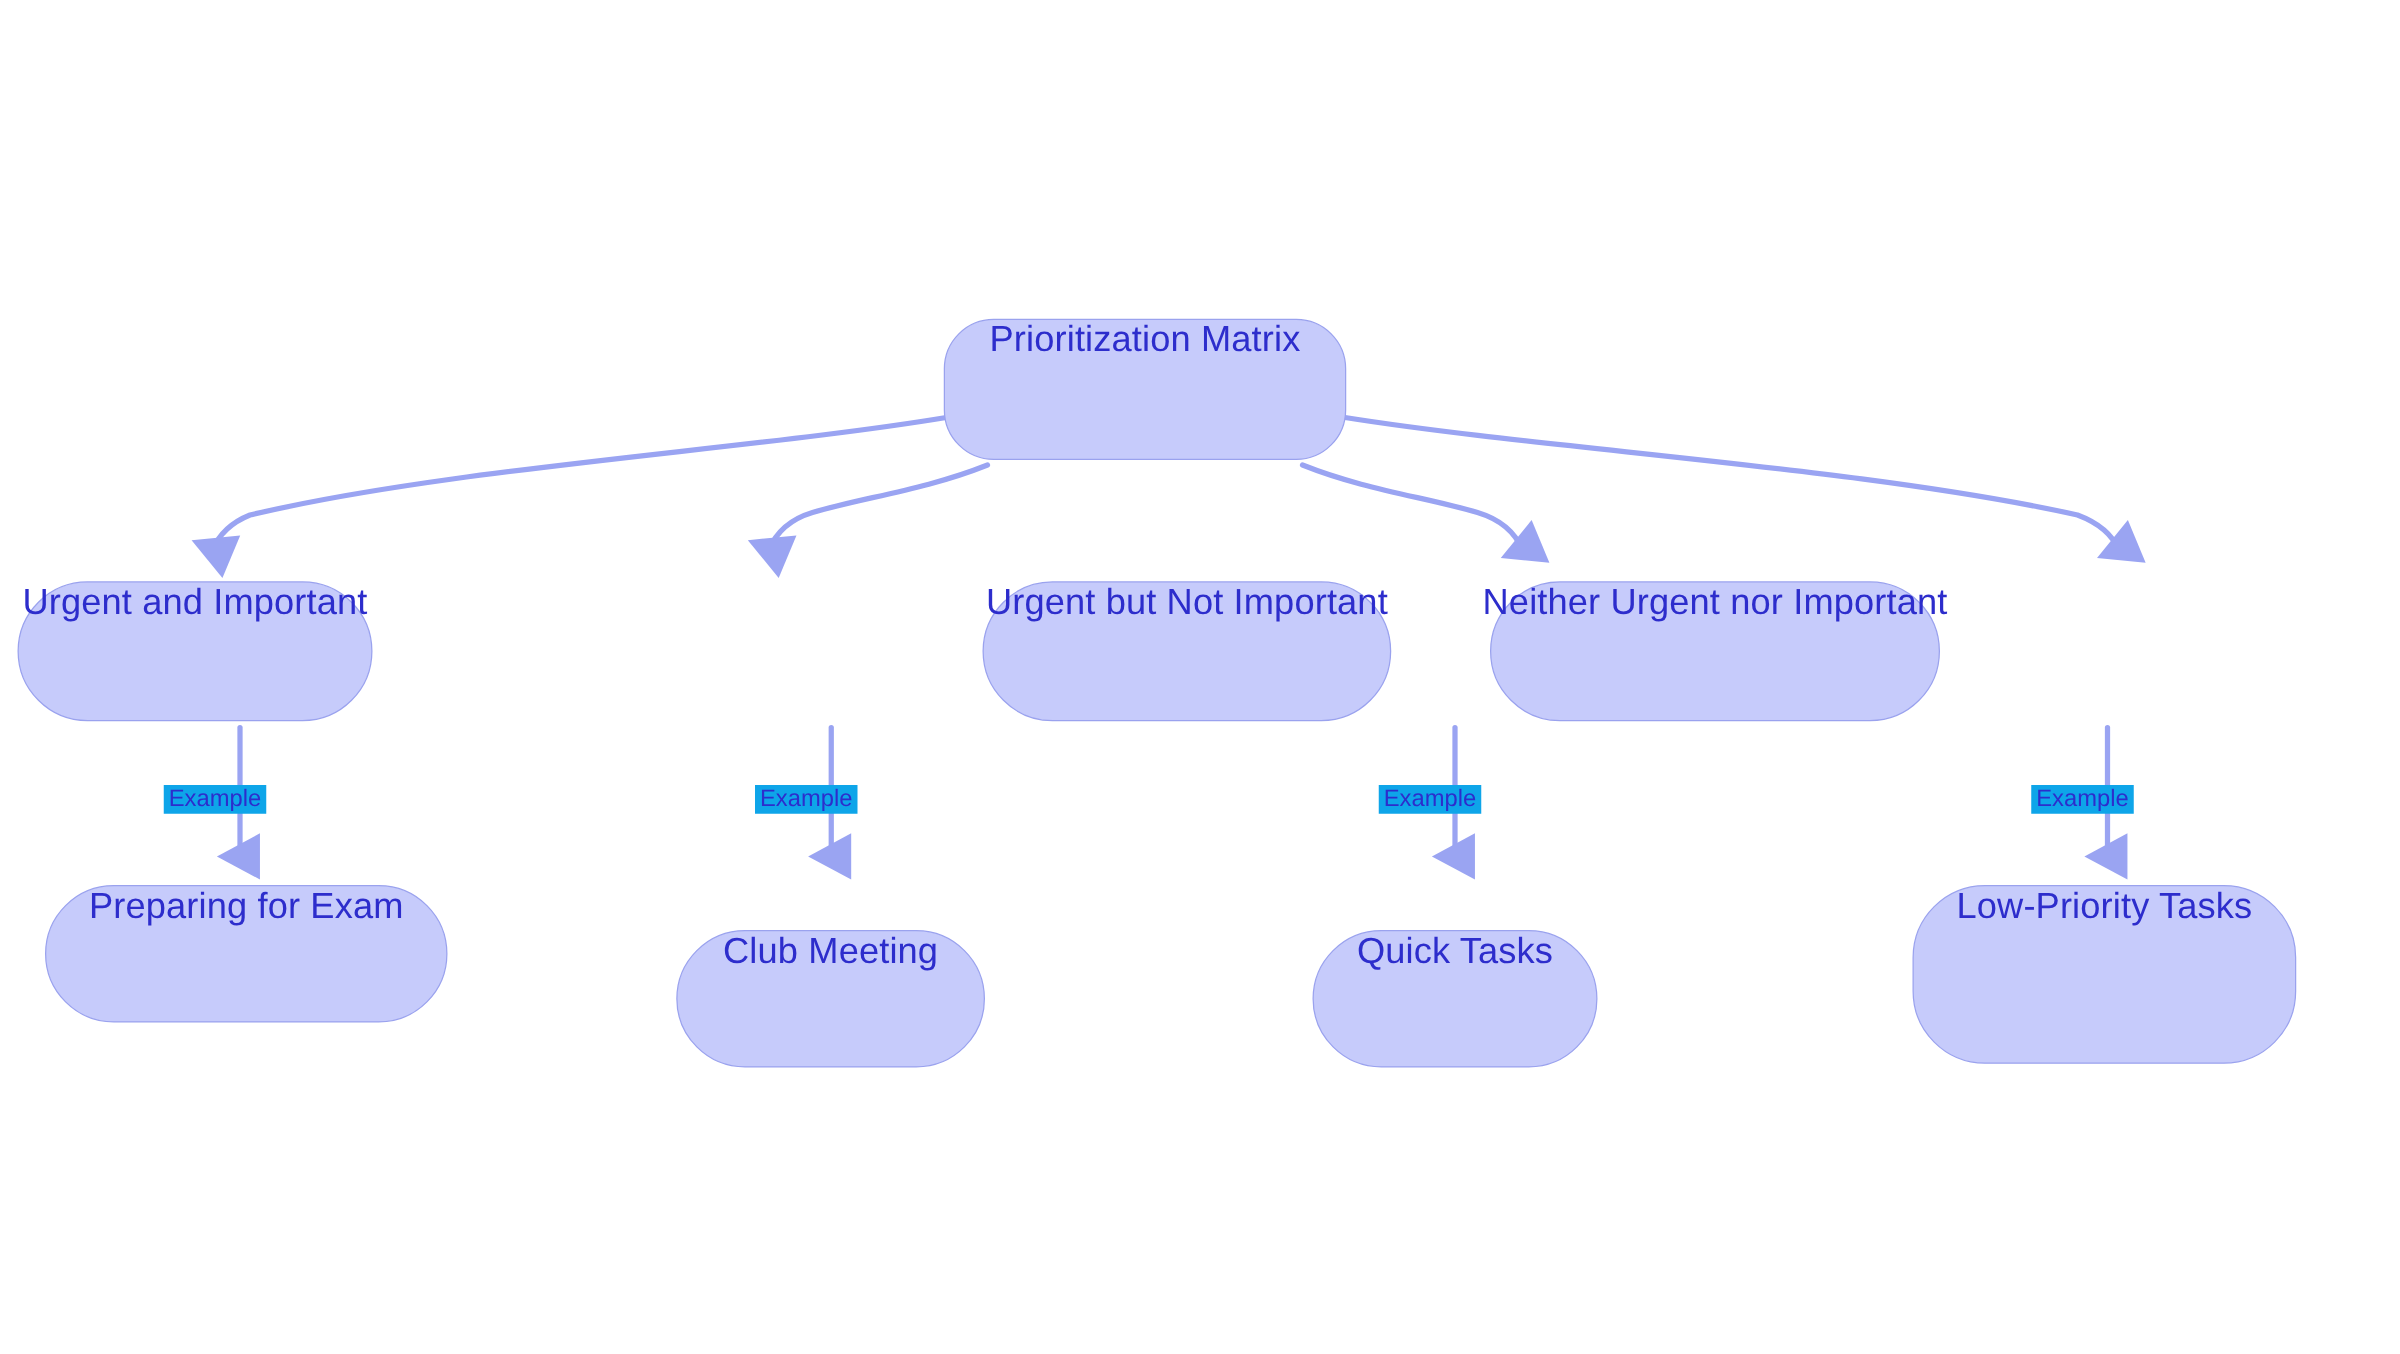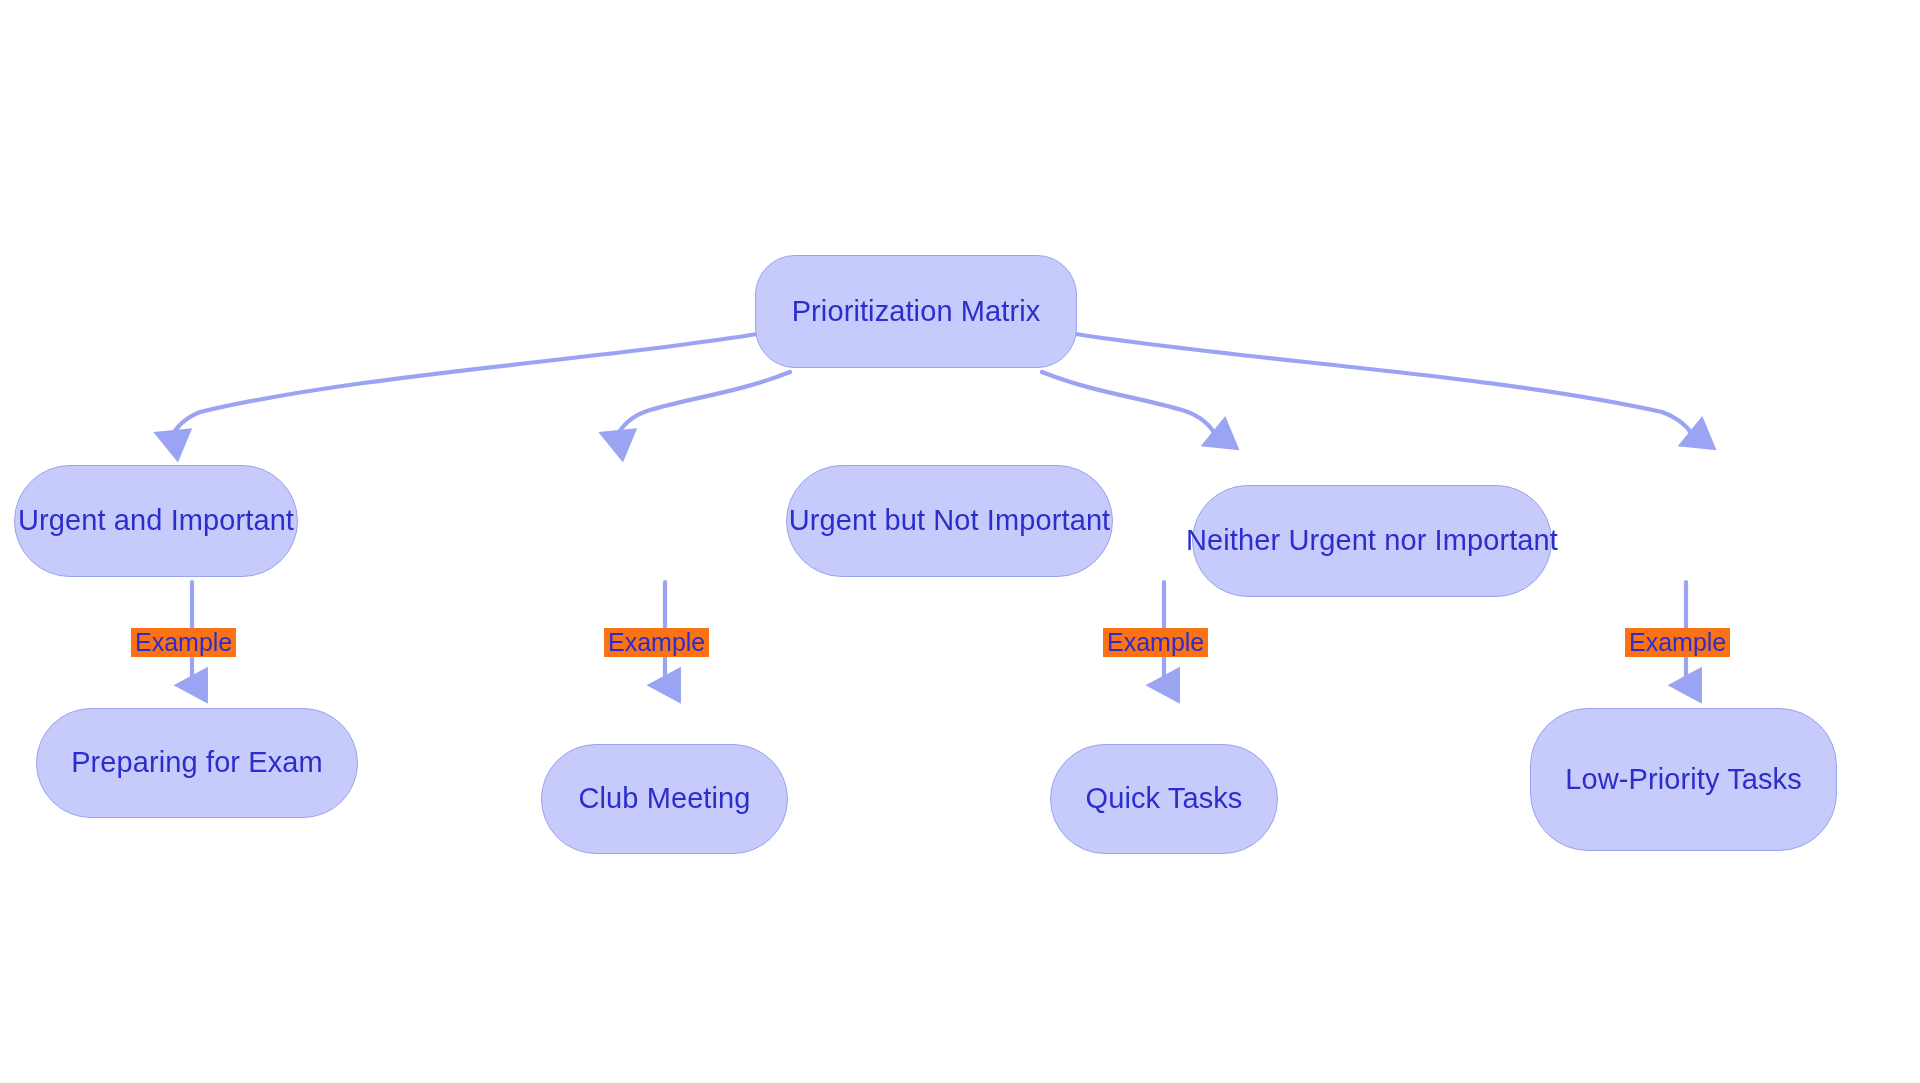--- a/index.html
+++ b/index.html
@@ -25,21 +25,20 @@
     left: 0;
     top: 0;
     width: 1920px;
     height: 1083px;
     pointer-events: none;
   }
   .node {
     position: absolute;
     box-sizing: border-box;
     display: flex;
-    align-items: center;
     justify-content: center;
     text-align: center;
     background: #c6cbfb;
     border: 1.4px solid #9aa2ee;
     border-radius: 58px;
     color: #2d2dcc;
     font-family: "Liberation Sans", sans-serif;
     font-size: 29px;
     font-weight: 400;
     letter-spacing: 0.1px;
@@ -47,24 +46,24 @@
     white-space: nowrap;
     padding: 0 18px;
   }
   .node-root {
     border-radius: 40px;
   }
   .edge-label {
     position: absolute;
     color: #2d2dcc;
     font-family: "Liberation Sans", sans-serif;
-    font-size: 25px;
+    font-size: 19px;
     line-height: 1;
     white-space: nowrap;
-    background: #f97316;
+    background: #0ea5e9;
     padding: 2px 4px;
   }
 </style>
 </head>
 <body>
 
 <div id="stage">
 
   <svg id="edge-layer" width="1920" height="1083" viewBox="0 0 1920 1083" xmlns="http://www.w3.org/2000/svg">
     <defs>
@@ -93,21 +92,21 @@
 
   <div class="node" style="left:14px; top:465px; width:284px; height:112px;">
     <span>Urgent and Important</span>
   </div>
 
 
   <div class="node" style="left:786px; top:465px; width:327px; height:112px;">
     <span>Urgent but Not Important</span>
   </div>
 
-  <div class="node" style="left:1192px; top:465px; width:360px; height:112px;margin-top:20px;">
+  <div class="node" style="left:1192px; top:465px; width:360px; height:112px;">
     <span>Neither Urgent nor Important</span>
   </div>
 
   <div class="edge-label" style="left:131px; top:628px;">
     <span>Example</span>
   </div>
   <div class="edge-label" style="left:604px; top:628px;">
     <span>Example</span>
   </div>
   <div class="edge-label" style="left:1103px; top:628px;">

